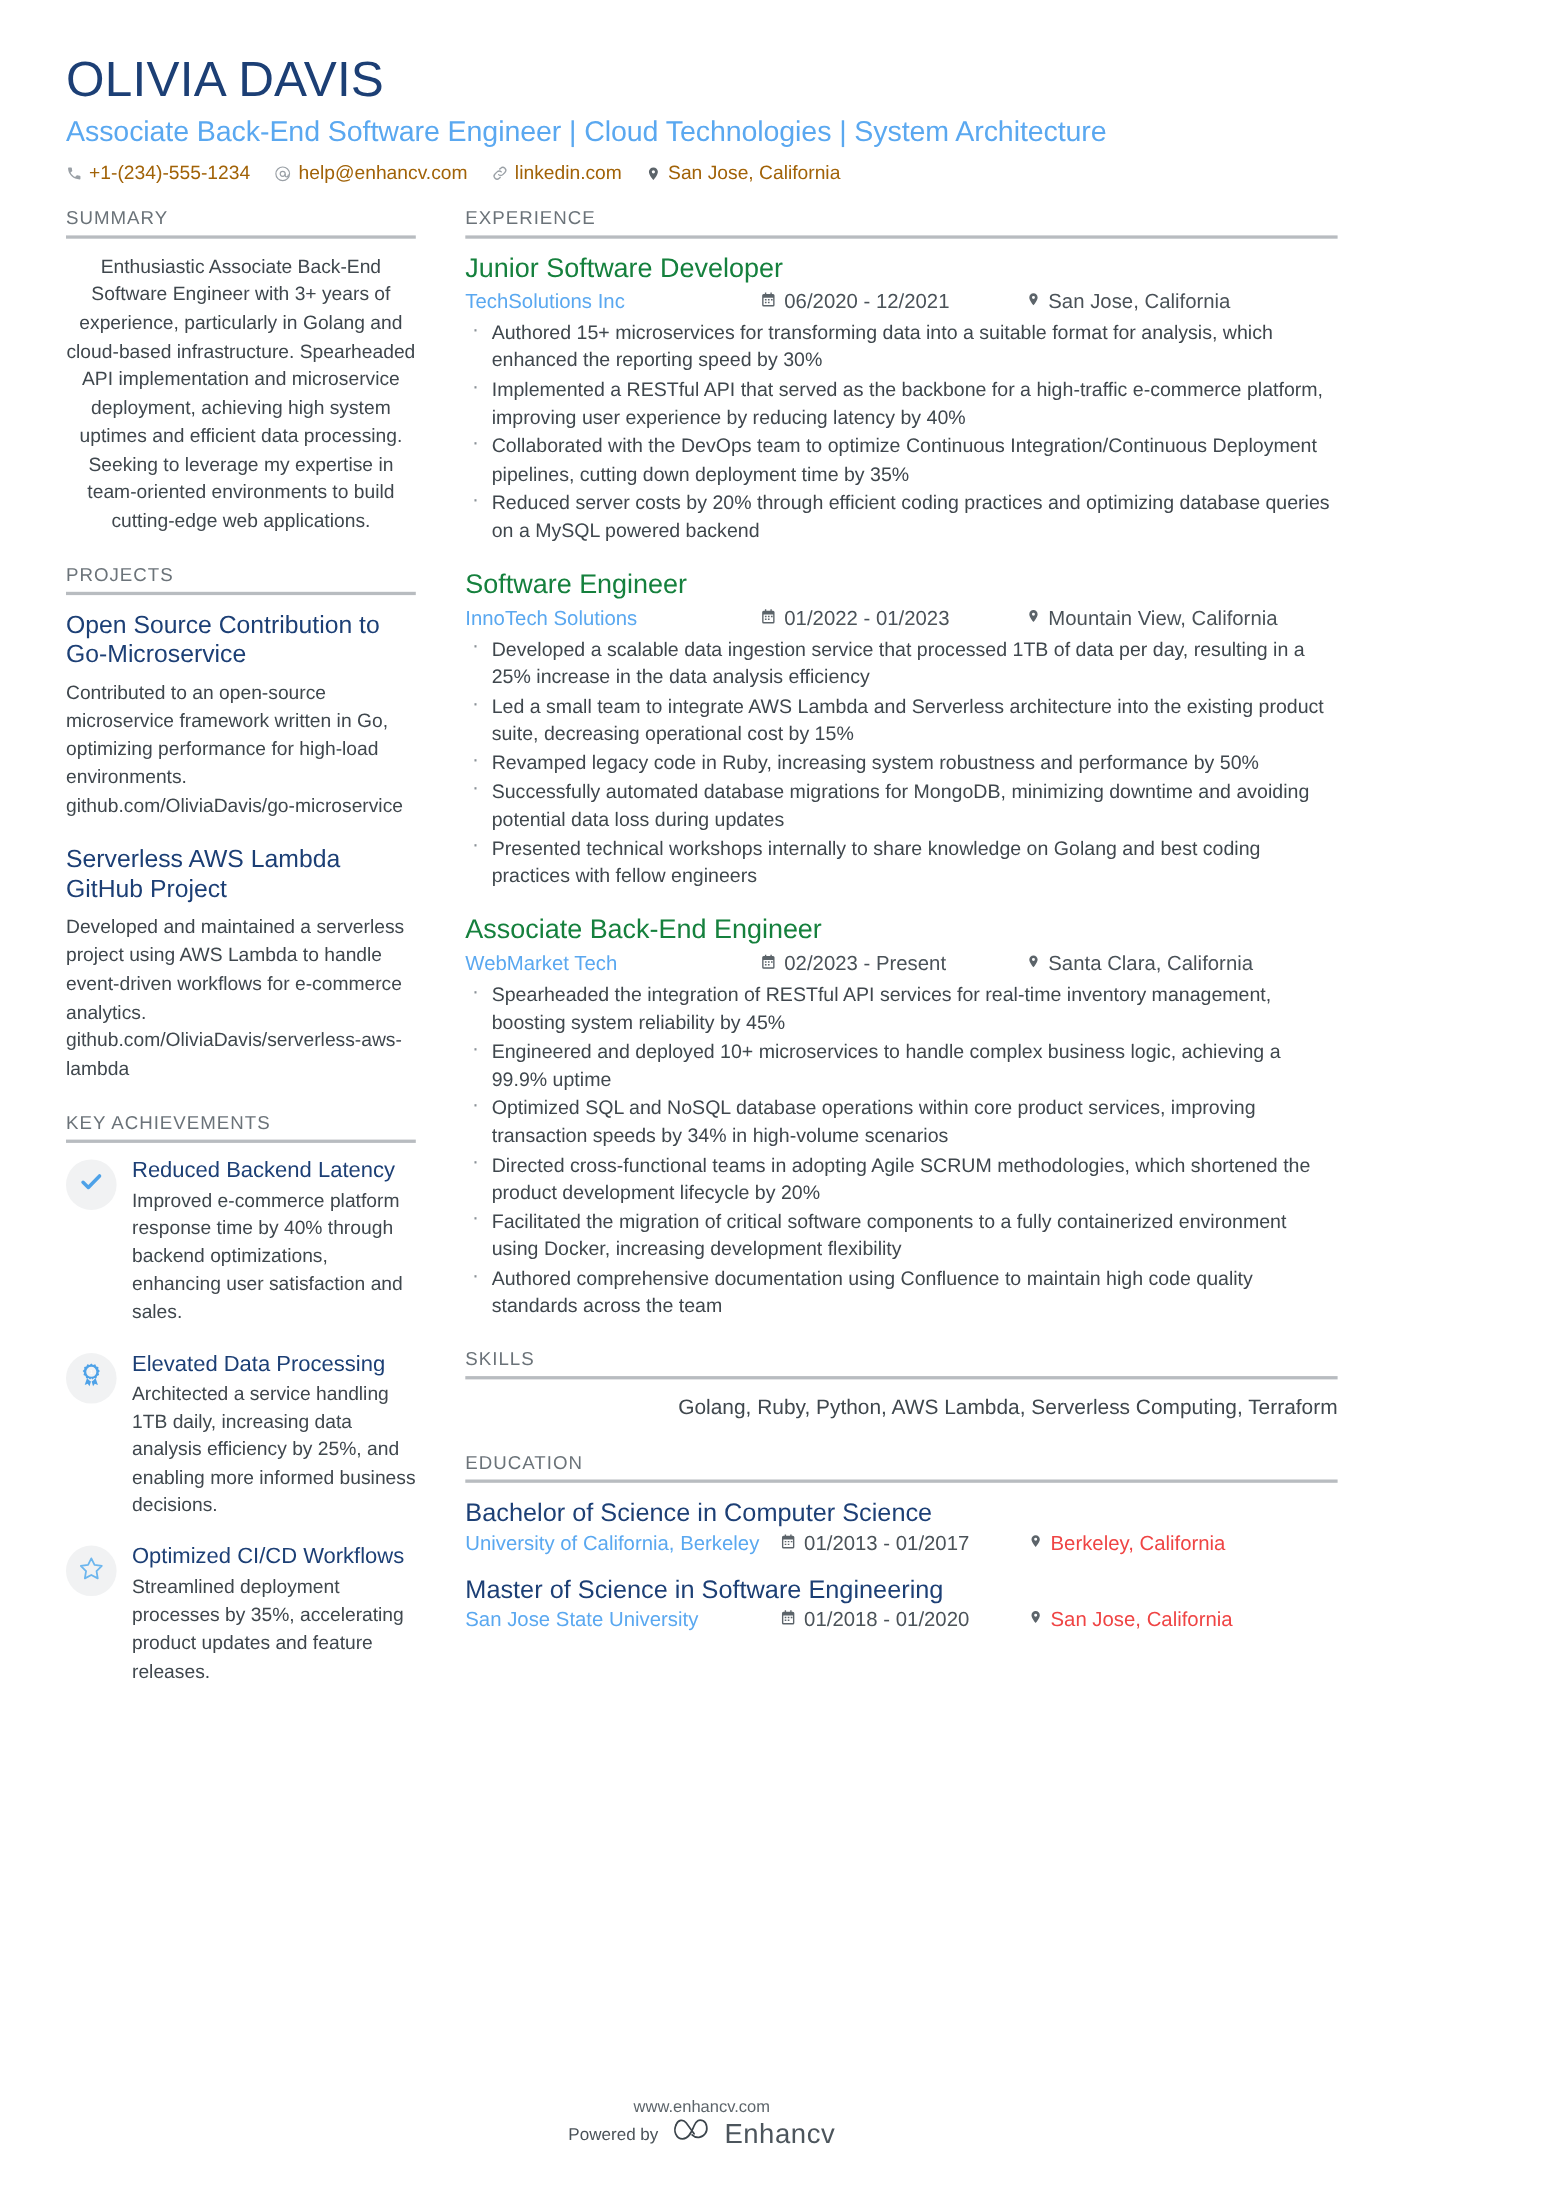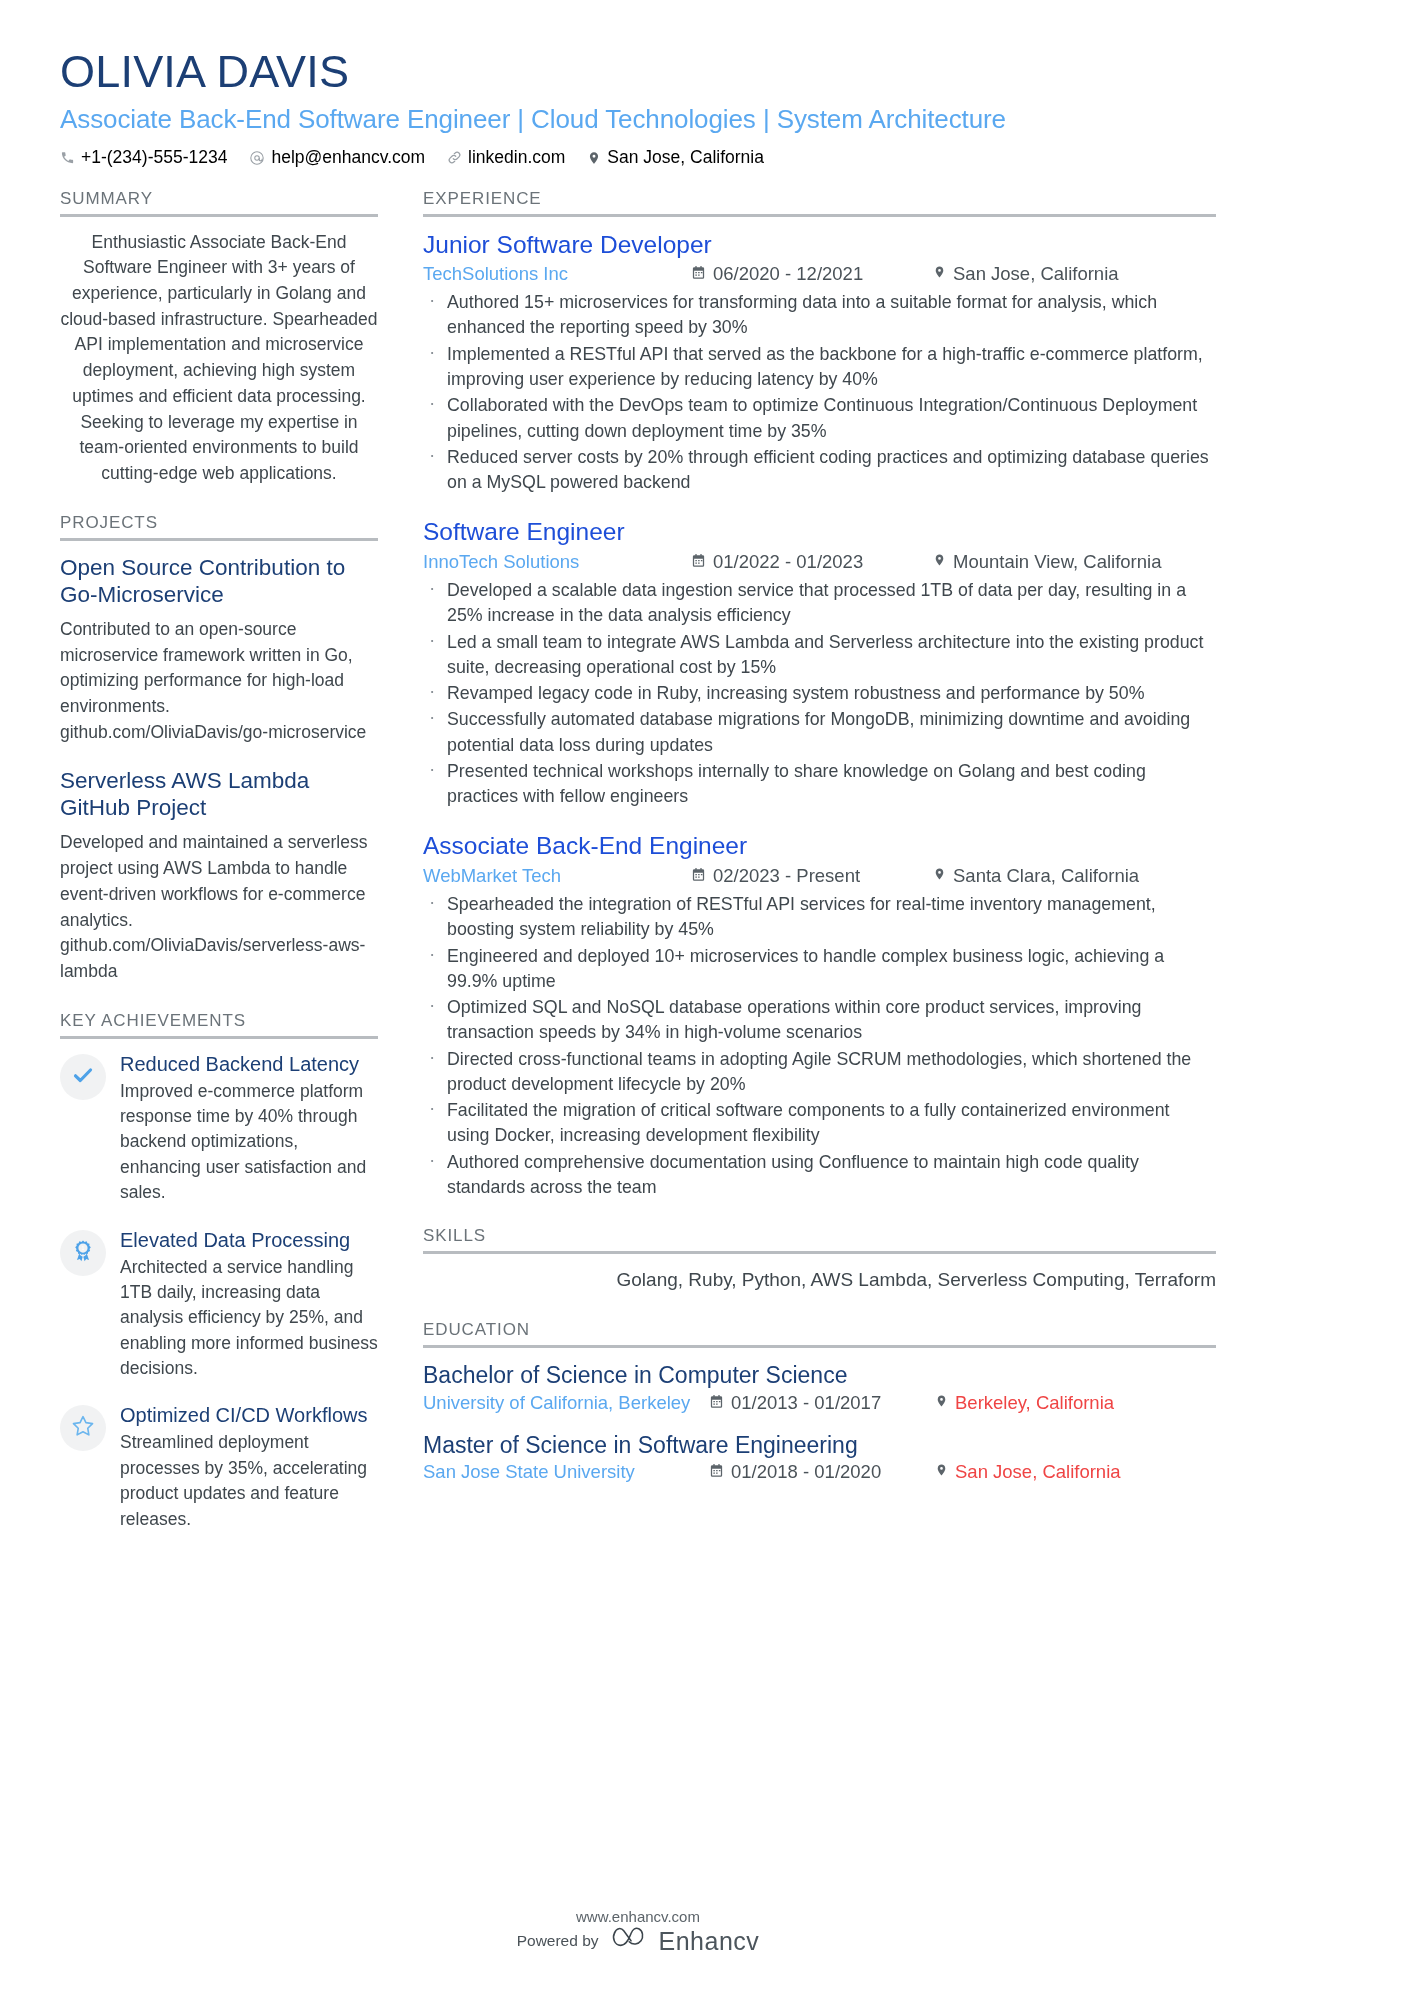--- a/index.html
+++ b/index.html
@@ -45,21 +45,21 @@
     line-height: 1;
   }
   .ct {
     display: flex;
     align-items: center;
     gap: 6px;
     margin-right: 22px;
     white-space: nowrap;
   }
   .ct svg { display: block; }
-  .ct .lbl { color: #000000; font-size: 17.5px; }
+  .ct .lbl { color: #a16207; font-size: 17.5px; }
 
   
   .cols {
     display: flex;
     margin-top: 22px;
     align-items: flex-start;
   }
   .col-left { width: 318px; flex: 0 0 318px; }
   .col-gap  { width: 45px; flex: 0 0 45px; }
   .col-right{ flex: 1 1 auto; }
@@ -129,21 +129,21 @@
   .ach-desc {
     font-size: 17.5px;
     line-height: 1.45;
     color: #3f474d;
   }
 
   
   .job { margin-bottom: 22px; }
   .job-title {
     font-size: 24.5px;
-    color: #1d4ed8;
+    color: #15803d;
     line-height: 1.25;
     font-weight: 400;
     margin-bottom: 3px;
   }
   .job-meta {
     display: flex;
     align-items: baseline;
     font-size: 18.5px;
     margin-bottom: 5px;
   }

